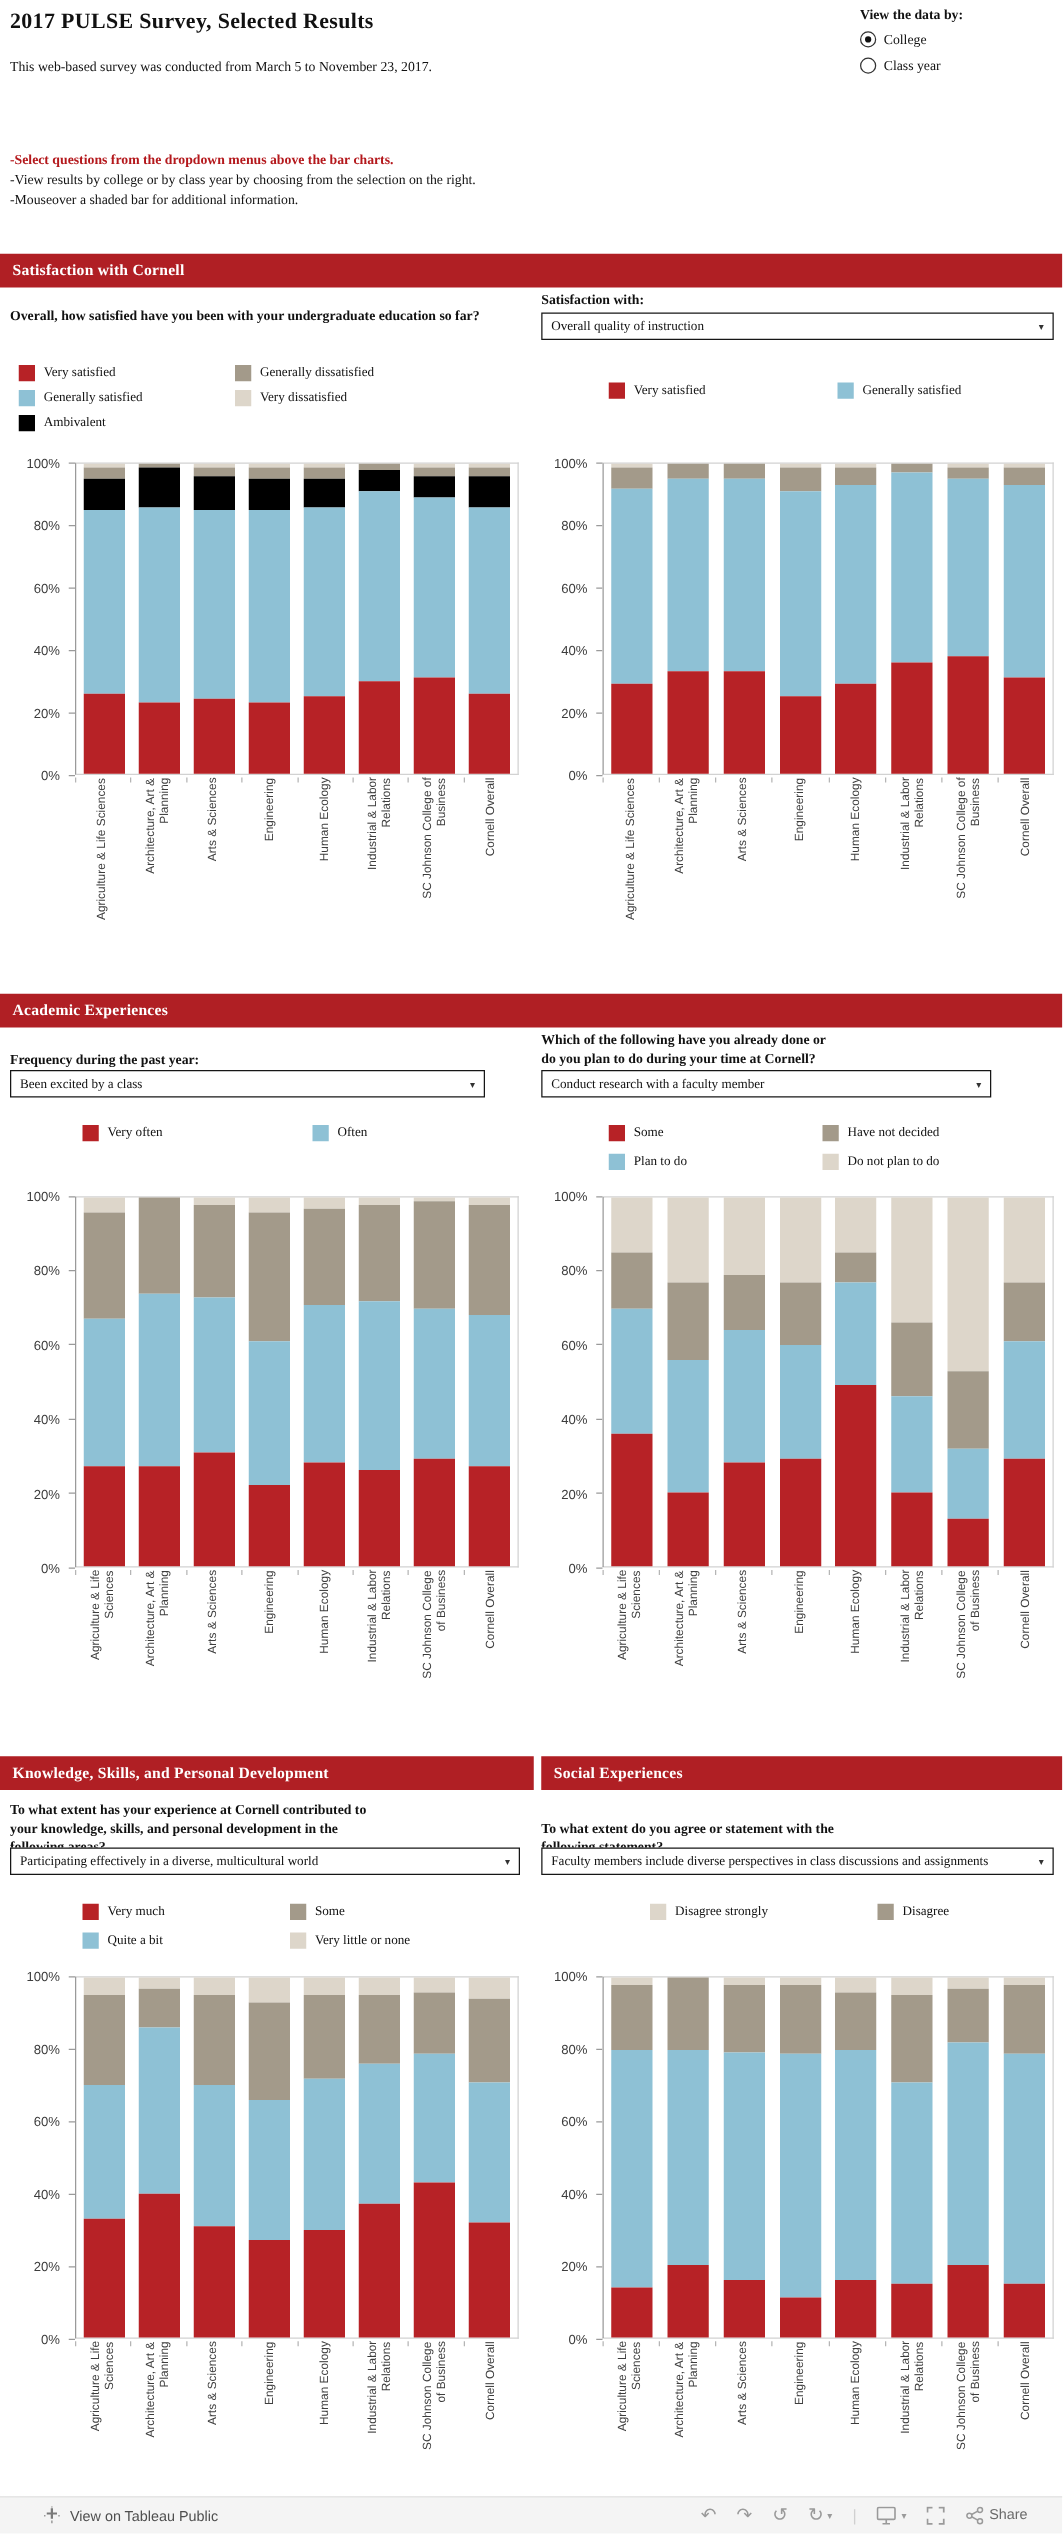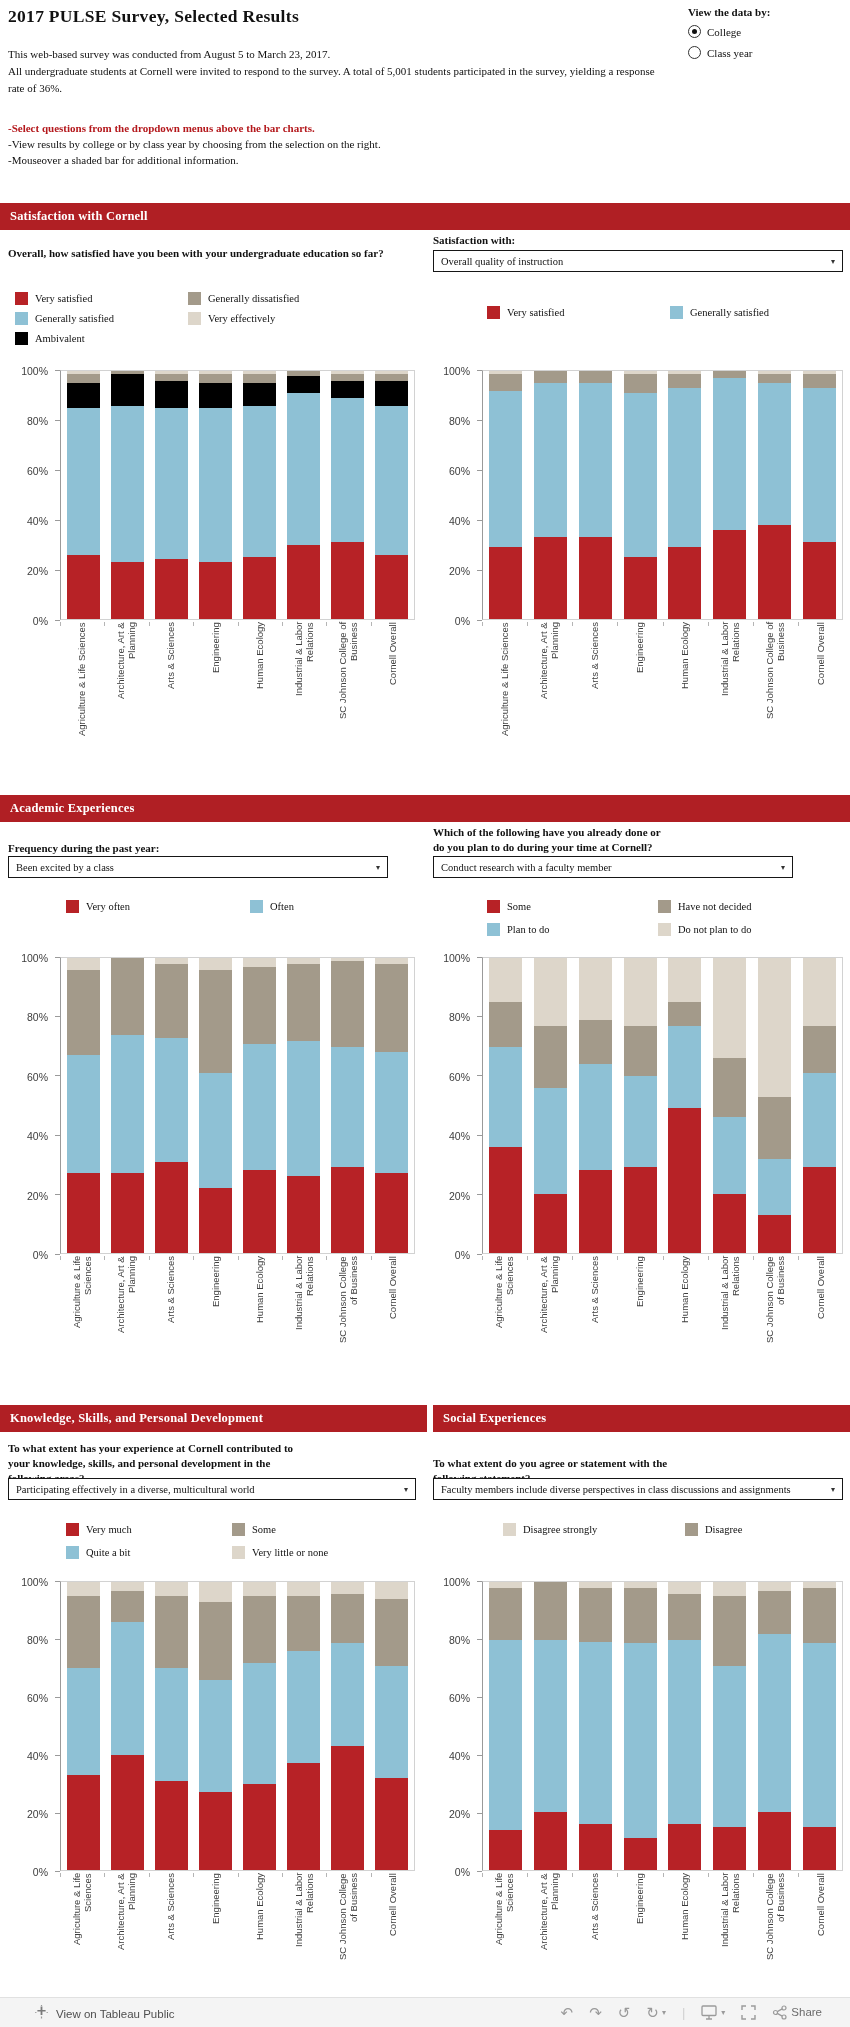--- a/index.html
+++ b/index.html
@@ -50,22 +50,21 @@
   .fsep{color:#d0d0d0;font-size:13px;}
   .share-label{font-size:11.5px;color:#6b6b6b;}
 </style>
 </head>
 <body>
 
 <div id="app">
 
   <div class="abs title" style="left:8px;top:6px;">2017 PULSE Survey, Selected Results</div>
   <div class="abs desc" style="left:8px;top:46px;">
-    <div>This web-based survey was conducted from August 5 to March 23, 2017.</div>
-    <div>All undergraduate students at Cornell were invited to respond to the survey. A total of 5,001 students participated in the survey, yielding a response rate of 36%.</div>
+    <div>This web-based survey was conducted from March 5 to November 23, 2017.</div>
   </div>
   <div class="abs" style="left:688px;top:6px;">
     <div class="vb-label">View the data by:</div>
     <div class="radio">
       <span class="rc sel"></span>
       <span>College</span>
     </div>
     <div class="radio">
       <span class="rc"></span>
       <span>Class year</span>
@@ -96,21 +95,21 @@
       <div class="li">
         <span class="sw" style="background: rgb(0, 0, 0);"></span>
         <span>Ambivalent</span>
       </div>
       <div class="li">
         <span class="sw" style="background: rgb(163, 154, 138);"></span>
         <span>Generally dissatisfied</span>
       </div>
       <div class="li">
         <span class="sw" style="background: rgb(221, 214, 202);"></span>
-        <span>Very effectively</span>
+        <span>Very dissatisfied</span>
       </div>
     </div>
   <div class="abs legend" style="left:487px;top:302px;grid-template-rows:20px;grid-template-columns:183px auto;">
       <div class="li">
         <span class="sw" style="background: rgb(183, 34, 38);"></span>
         <span>Very satisfied</span>
       </div>
       <div class="li">
         <span class="sw" style="background: rgb(142, 193, 213);"></span>
         <span>Generally satisfied</span>
@@ -644,21 +643,21 @@
       </div>
       <div class="li">
         <span class="sw" style="background: rgb(163, 154, 138);"></span>
         <span>Some</span>
       </div>
       <div class="li">
         <span class="sw" style="background: rgb(221, 214, 202);"></span>
         <span>Very little or none</span>
       </div>
     </div>
-  <div class="abs legend" style="left:487px;top:1518px;grid-template-rows:23px;grid-template-columns:182px auto;padding-left:16px;">
+  <div class="abs legend" style="left:504px;top:1518px;grid-template-rows:23px;grid-template-columns:182px auto;padding-left:16px;">
       <div class="li">
         <span class="sw" style="background: rgb(221, 214, 202);"></span>
         <span>Disagree strongly</span>
       </div>
       <div class="li">
         <span class="sw" style="background: rgb(163, 154, 138);"></span>
         <span>Disagree</span>
       </div>
     </div>
   <div class="chart cl s3" style="left:5px;top:1581px;">

